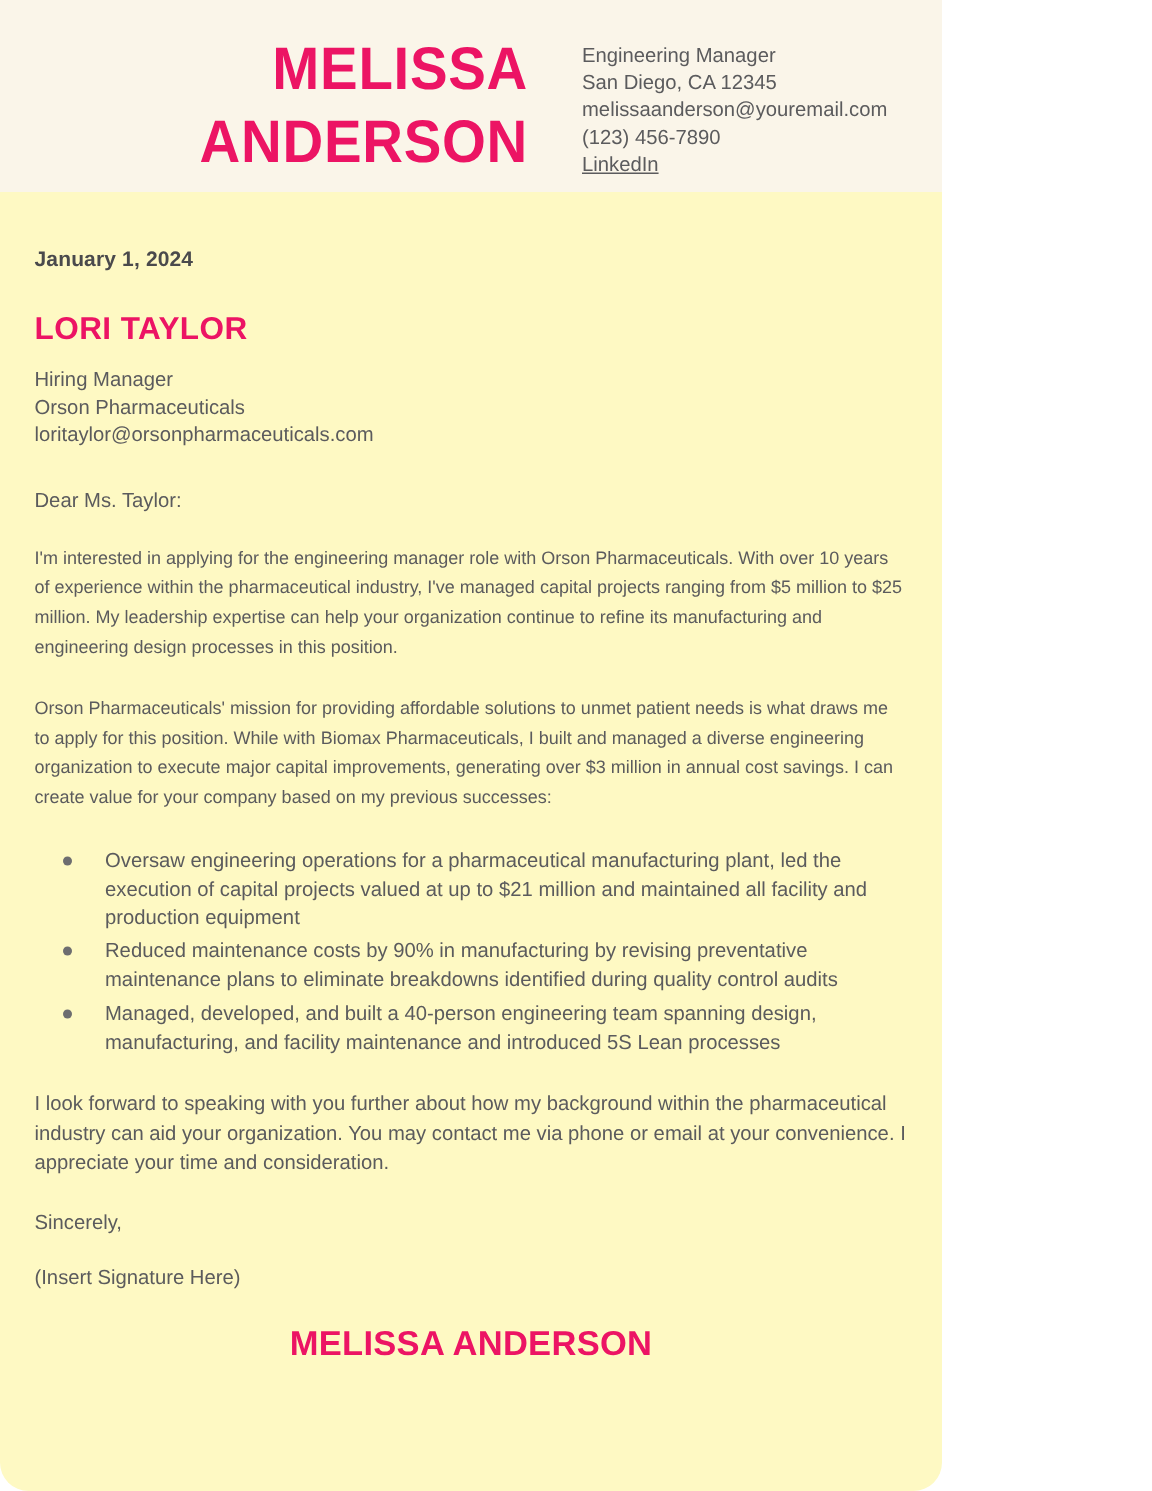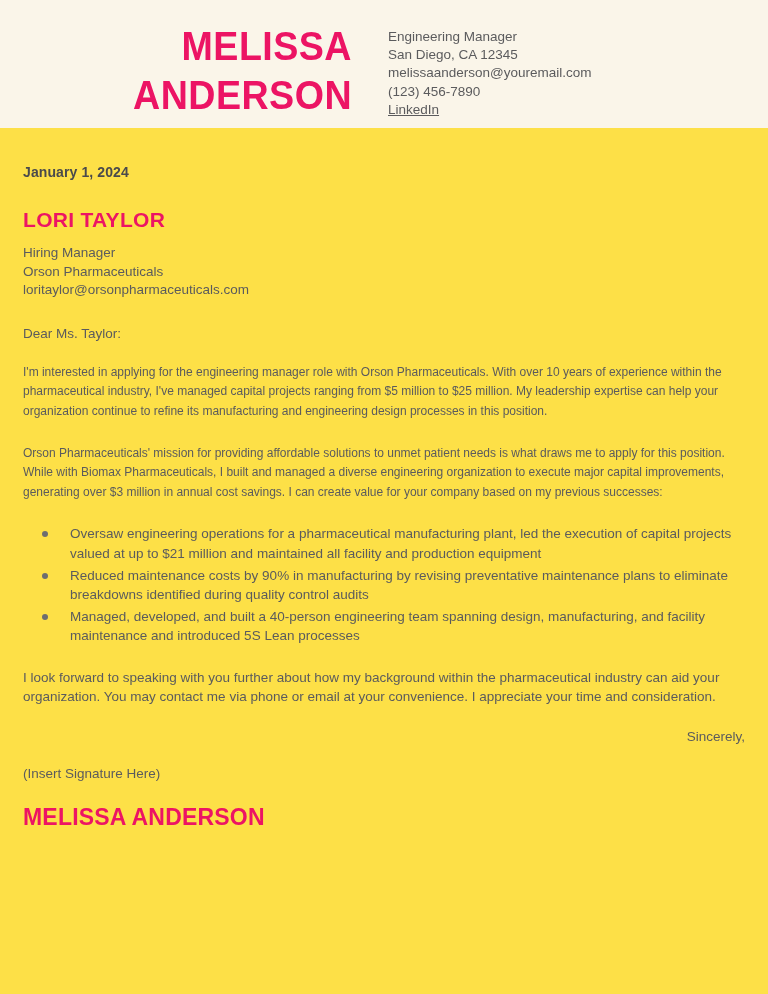--- a/index.html
+++ b/index.html
@@ -11,23 +11,24 @@
     width: 768px;
     height: 994px;
     font-family: "Liberation Sans", sans-serif;
     color: #59595b;
     -webkit-font-smoothing: antialiased;
     overflow: hidden;
   }
 
   .page {
     position: relative;
-    width: 768px;
+    width: 628px;
     height: 994px;
-    background: #fde047;
+    background: #fef9c3;
+    border-radius: 19px;
   }
 
   
   .header {
     position: relative;
     height: 128px;
     background: #faf5e9;
     display: flex;
     align-items: flex-start;
     box-sizing: border-box;
@@ -139,37 +140,37 @@
     margin-top: 22px;
     font-size: 13.5px;
     line-height: 19.6px;
     color: #5b5b5d;
   }
 
   .sign-off {
     margin-top: 22px;
     font-size: 13.5px;
     color: #5b5b5d;
-    text-align: right;
   }
 
   .signature-placeholder {
     margin-top: 22px;
     font-size: 13.5px;
     color: #5b5b5d;
   }
 
   .signature-name {
     margin-top: 23px;
     font-family: "Liberation Sans Narrow", "Liberation Sans", sans-serif;
     font-size: 23px;
     font-weight: bold;
     color: #ec1464;
     text-transform: uppercase;
     letter-spacing: 0.2px;
+    text-align: center;
   }
 </style>
 </head>
 <body>
 
 <div class="page">
 
   <div class="header">
     <div class="header-name">
       <span class="nm-line">Melissa</span>

